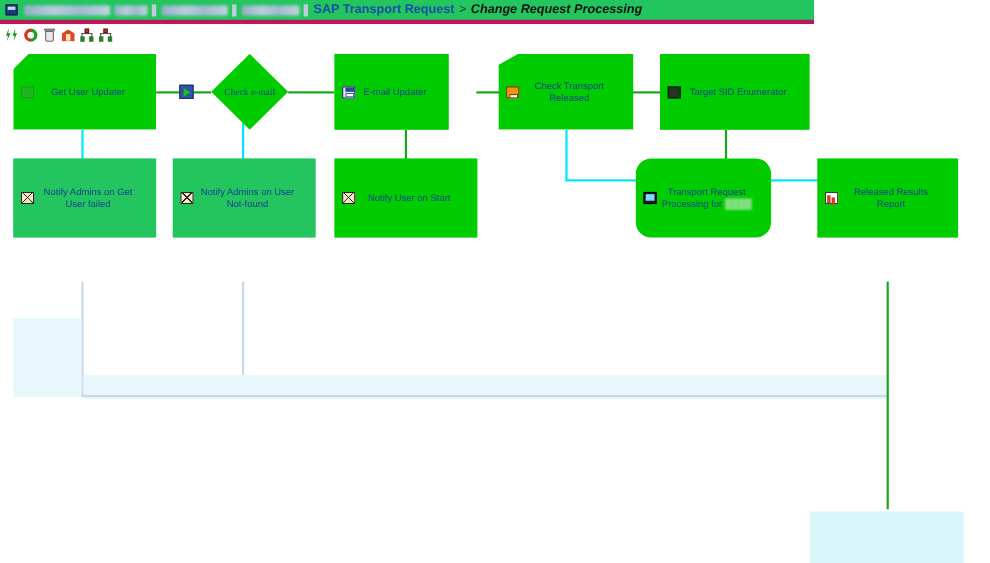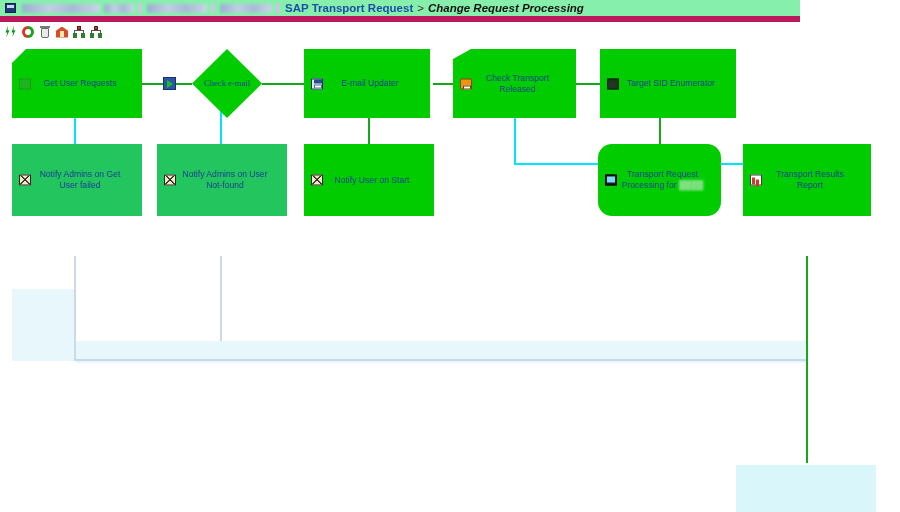--- a/index.html
+++ b/index.html
@@ -6,23 +6,23 @@
   body{
     width:900px;height:512px;
     background:#ffffff;
     font-family:"Liberation Sans", sans-serif;
     overflow:hidden;
     position:relative;
   }
 
   
   #header{
-    position:absolute;left:0;top:0;width:800px;height:22px;
-    background:#86efac;
-    border-bottom:6px solid #be185d;
+    position:absolute;left:0;top:0;width:740px;height:22px;
+    background:#22c55e;
+    border-bottom:4px solid #be185d;
     display:flex;align-items:center;
     padding-left:5px;
     box-sizing:border-box;
   }
   .hdr-appicon{
     width:11px;height:10px;background:#1b3c7a;
     border:1px solid #0d2250;box-sizing:border-box;
     margin-right:6px;flex:none;position:relative;
   }
   .hdr-appicon:after{
@@ -259,30 +259,30 @@
   <div class="ln ln-pale" style="left:76px;top:300px;width:730px;height:22px;"></div>
 
   <div class="ln ln-fade" style="left:74px;top:318px;width:734px;height:2px;"></div>
 
   <div class="ln ln-green" style="left:806px;top:215px;width:2px;height:207px;"></div>
 
   <div class="halo" style="left:736px;top:424px;width:140px;height:78px;"></div>
 
   <div class="node n-green cut-tl" style="left:12px;top:8px;width:130px;height:69px;">
     <span class="nico ico-doc"></span>
-    <span class="lbl">Get User Requests</span>
+    <span class="lbl">Get User Updater</span>
   </div>
 
   <div class="connarrow" style="left:163px;top:36px;"></div>
 
   <div class="node diamond" style="left:192px;top:8px;width:70px;height:69px;">
     <span class="lbl">Check e-mail</span>
   </div>
 
-  <div class="node n-green" style="left:304px;top:8px;width:126px;height:69px;">
+  <div class="node n-green" style="left:304px;top:8px;width:104px;height:69px;">
     <span class="nico ico-save"></span>
     <span class="lbl">E-mail Updater</span>
   </div>
 
   <div class="node n-green bevel-tl" style="left:453px;top:8px;width:123px;height:69px;">
     <span class="nico ico-printer"></span>
     <span class="lbl">Check Transport Released</span>
   </div>
 
   <div class="node n-green" style="left:600px;top:8px;width:136px;height:69px;">
@@ -298,27 +298,27 @@
   <div class="node n-cyan" style="left:157px;top:103px;width:130px;height:72px;justify-content:center;">
     <span class="nico ico-mail"></span>
     <span class="lbl">Notify Admins on User Not-found</span>
   </div>
 
   <div class="node n-green" style="left:304px;top:103px;width:130px;height:72px;">
     <span class="nico ico-mail"></span>
     <span class="lbl">Notify User on Start</span>
   </div>
 
-  <div class="node n-green round" style="left:598px;top:103px;width:123px;height:72px;">
+  <div class="node n-green round" style="left:578px;top:103px;width:123px;height:72px;">
     <span class="nico ico-mon"></span>
     <span class="lbl">
       <span>Transport Request Processing for</span>
       <span style="color:#7fe07f;filter:blur(1.2px);">████</span>
     </span>
   </div>
 
   <div class="node n-green" style="left:743px;top:103px;width:128px;height:72px;">
     <span class="nico ico-chart"></span>
-    <span class="lbl">Transport Results Report</span>
+    <span class="lbl">Released Results Report</span>
   </div>
 
 
 </div>
 
 </body></html>

